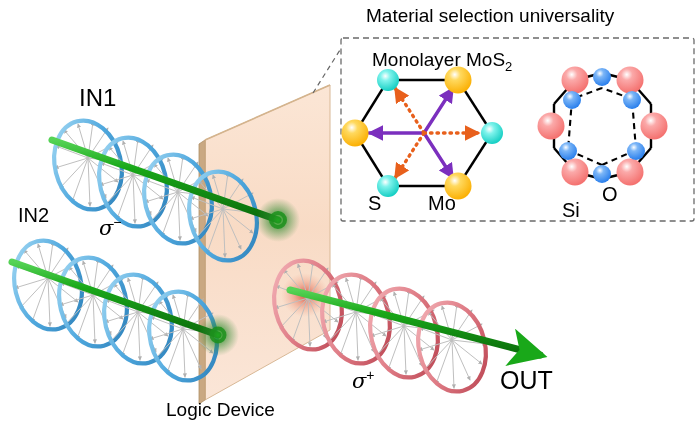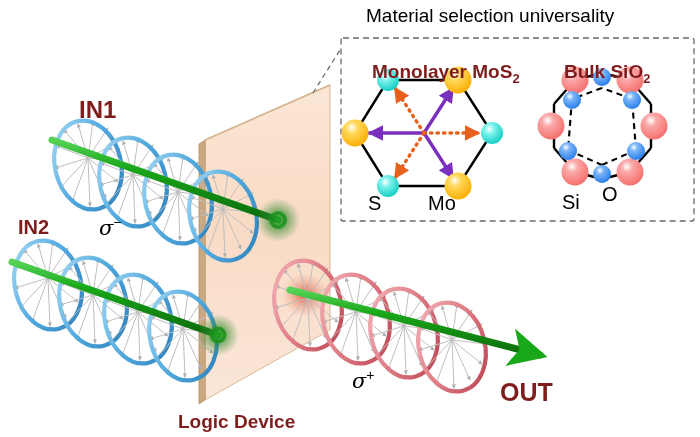--- a/index.html
+++ b/index.html
@@ -1,21 +1,21 @@
 <!DOCTYPE html>
 <html><head>
 <meta charset="utf-8">
 <style>
   html,body{margin:0;padding:0;background:#ffffff;}
   body{width:700px;height:437px;overflow:hidden;
        font-family:"Liberation Sans", sans-serif;color:#000;}
   #stage{position:relative;width:654px;height:437px;background:#fff;}
   #stage svg{position:absolute;left:0;top:0;}
   .lbl{position:absolute;white-space:nowrap;line-height:1;}
-  .lbl-plain{font-size:19px;font-weight:700;color:#7f1d1d;margin-top:12px;}
+  .lbl-plain{font-size:19px;font-weight:400;color:#000000;}
   .lbl-title{font-size:19px;font-weight:400;color:#000;}
   .lbl-atom{font-size:20px;font-weight:400;color:#000;}
   .sig{font-family:"DejaVu Serif", serif;font-style:italic;font-size:21px;}
   .sup{font-style:normal;font-size:14px;vertical-align:super;
        font-family:"Liberation Sans",sans-serif;}
   .sub{font-size:13px;vertical-align:sub;}
 </style>
 </head>
 <body>
 
@@ -426,29 +426,28 @@
     <circle cx="602" cy="174" r="9" fill="url(#gO)"></circle>
     <circle cx="568" cy="151" r="9" fill="url(#gO)"></circle>
     <circle cx="572" cy="100" r="9" fill="url(#gO)"></circle>
   </g>
 </svg>
 
 <div class="lbl lbl-title" style="left:366px;top:6px;">Material selection universality</div>
 
 <div class="lbl lbl-plain" style="left:372px;top:50px;"><span>Monolayer MoS</span><span class="sub">2</span></div>
 
-<div class="lbl lbl-plain" style="left:564px;top:50px;"><span>Bulk SiO</span><span class="sub">2</span></div>
 
 <div class="lbl lbl-atom" style="left:368px;top:193px;">S</div>
 <div class="lbl lbl-atom" style="left:428px;top:193px;">Mo</div>
-<div class="lbl lbl-atom" style="left:562px;top:192px;">Si</div>
+<div class="lbl lbl-atom" style="left:562px;top:200px;">Si</div>
 <div class="lbl lbl-atom" style="left:602px;top:184px;">O</div>
 
 <div class="lbl lbl-plain" style="left:79px;top:86px;font-size:24px;">IN1</div>
 <div class="lbl lbl-plain" style="left:18px;top:205px;font-size:20px;text-align:center;">IN2</div>
 <div class="lbl lbl-plain" style="left:500px;top:368px;font-size:25px;">OUT</div>
-<div class="lbl lbl-plain" style="left:178px;top:400px;font-size:19px;">Logic Device</div>
+<div class="lbl lbl-plain" style="left:166px;top:400px;font-size:19px;">Logic Device</div>
 
 <div class="lbl sig" style="left:99px;top:215px;"><span>σ</span><span class="sup">−</span></div>
 
 <div class="lbl sig" style="left:352px;top:368px;"><span>σ</span><span class="sup">+</span></div>
 
 </div>
 
 </body></html>

